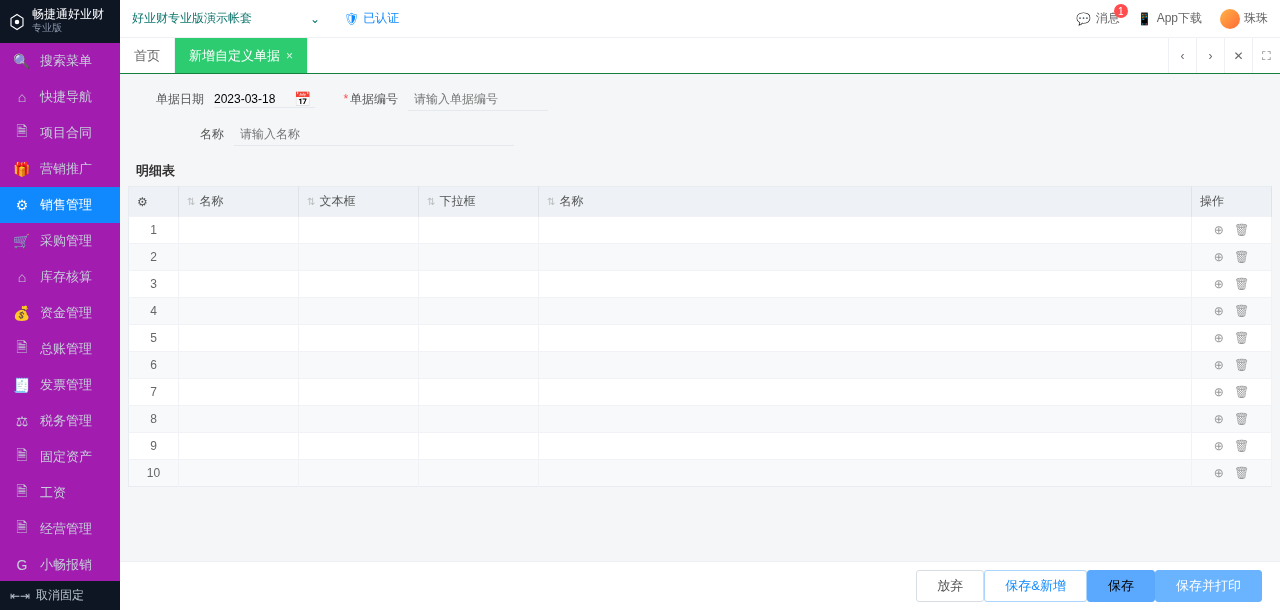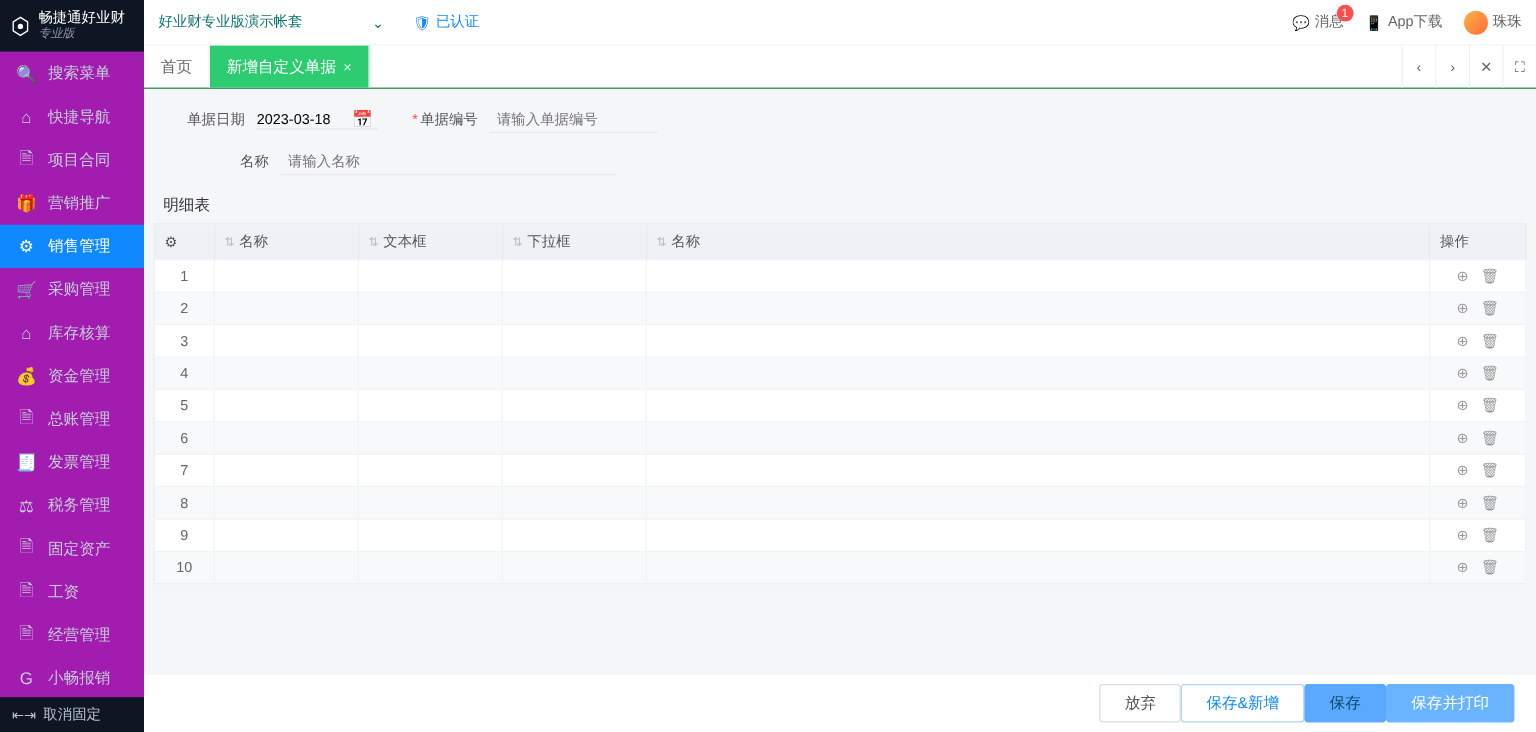--- a/index.html
+++ b/index.html
@@ -5,21 +5,21 @@
 * { margin: 0; padding: 0; box-sizing: border-box; }
 body { font-family: "Microsoft YaHei", Arial, sans-serif; font-size: 12px; color: #333; background: #fff; overflow: hidden; }
 
 .app { display: flex; height: 100vh; width: 100vw; }
 
 
 .sidebar { width: 120px; background: #a21caf; color: #b8c2d0; display: flex; flex-direction: column; }
 .sidebar-logo { background: #0e1624; padding: 8px; display: flex; align-items: center; gap: 6px; }
 .sidebar-logo svg { width: 18px; height: 18px; flex-shrink: 0; }
 .logo-text { font-size: 12px; color: #fff; line-height: 1.1; }
-.logo-sub { font-size: 10px; color: #8a94a6; font-style: italic; }
+.logo-sub { font-size: 10px; color: #8a94a6; }
 .sidebar-menu { flex: 1; overflow-y: auto; }
 .sidebar-item { display: flex; align-items: center; gap: 10px; padding: 9px 14px; cursor: pointer; font-size: 13px; color: #c5cdd9; }
 .sidebar-item.active { background: #1089ff; color: #fff; }
 .sidebar-item .icon { width: 16px; height: 16px; display: flex; align-items: center; justify-content: center; font-size: 14px; }
 .sidebar-footer { background: #0e1624; padding: 6px 10px; display: flex; align-items: center; gap: 6px; cursor: pointer; font-size: 12px; }
 
 
 .main { flex: 1; display: flex; flex-direction: column; background: #f5f6f8; min-width: 0; }
 
 
@@ -43,21 +43,21 @@
 .content { flex: 1; overflow: auto; padding: 0; }
 .form-row { display: flex; align-items: center; gap: 28px; padding: 14px 32px 8px; }
 .field { display: flex; align-items: center; gap: 10px; }
 .field-label { font-size: 12px; color: #555; min-width: 52px; text-align: right; }
 .req::before { content: "*"; color: #ff4d4f; margin-right: 2px; }
 .field-input { border: none; border-bottom: 1px solid #e5e8ec; padding: 4px 6px; font-size: 12px; background: transparent; width: 140px; outline: none; }
 .date-wrap { display: flex; align-items: center; border-bottom: 1px solid #e5e8ec; padding-right: 4px; }
 .date-wrap input { border: none; background: transparent; font-size: 12px; width: 80px; outline: none; }
 .cal-icon { color: #1089ff; font-size: 14px; }
 
-.section-title { font-size: 13px; font-weight: 400; padding: 8px 0 6px 8px; margin: 0 0 0 0; }
+.section-title { font-size: 13px; font-weight: 700; padding: 8px 0 6px 8px; margin: 0 0 0 0; }
 .body-pad { padding: 0 8px; }
 
 
 .tbl { width: 100%; border-collapse: collapse; table-layout: fixed; border: 1px solid #e8ebef; background: #fff; }
 .tbl th { background: #eef2f6; height: 30px; font-weight: 400; color: #555; font-size: 12px; border-right: 1px solid #e0e4e9; padding: 0 8px; text-align: left; position: relative; }
 .tbl th .sort { color: #bbb; margin-right: 4px; font-size: 10px; line-height: 1; display: inline-block; }
 .tbl td { height: 27px; border-right: 1px solid #f0f2f5; border-top: 1px solid #f0f2f5; padding: 0 8px; font-size: 12px; color: #666; }
 .tbl tbody tr:nth-child(even) { background: #f7f9fb; }
 .col-num { width: 50px; text-align: center !important; }
 .col-gear { width: 50px; text-align: center; }
@@ -65,21 +65,21 @@
 .col-text { width: 120px; }
 .col-drop { width: 120px; }
 .col-op { width: 80px; text-align: right; }
 .row-op { color: #999; display: flex; gap: 10px; justify-content: center; align-items: center; }
 .row-op span { cursor: pointer; }
 
 
 .footer { background: #fff; border-top: 1px solid #eef0f3; padding: 8px 18px; display: flex; justify-content: flex-end; }
 .btn { padding: 6px 20px; border-radius: 3px; font-size: 13px; cursor: pointer; border: 1px solid #d8dde3; background: #fff; color: #555; }
 .btn.light-blue { border-color: #a9d5ff; color: #1089ff; background: #fff; }
-.btn.primary { background: #5aa9ff; border-color: #5aa9ff; color: #0c4a6e; }
+.btn.primary { background: #5aa9ff; border-color: #5aa9ff; color: #000000; }
 .btn.primary2 { background: #6ab4ff; border-color: #6ab4ff; color: #fff; }
 
 ::-webkit-scrollbar { width: 8px; height: 8px; }
 ::-webkit-scrollbar-thumb { background: #c9cfd8; border-radius: 4px; }
 </style>
 </head>
 <body>
 
 <div class="app">
   <aside class="sidebar">

